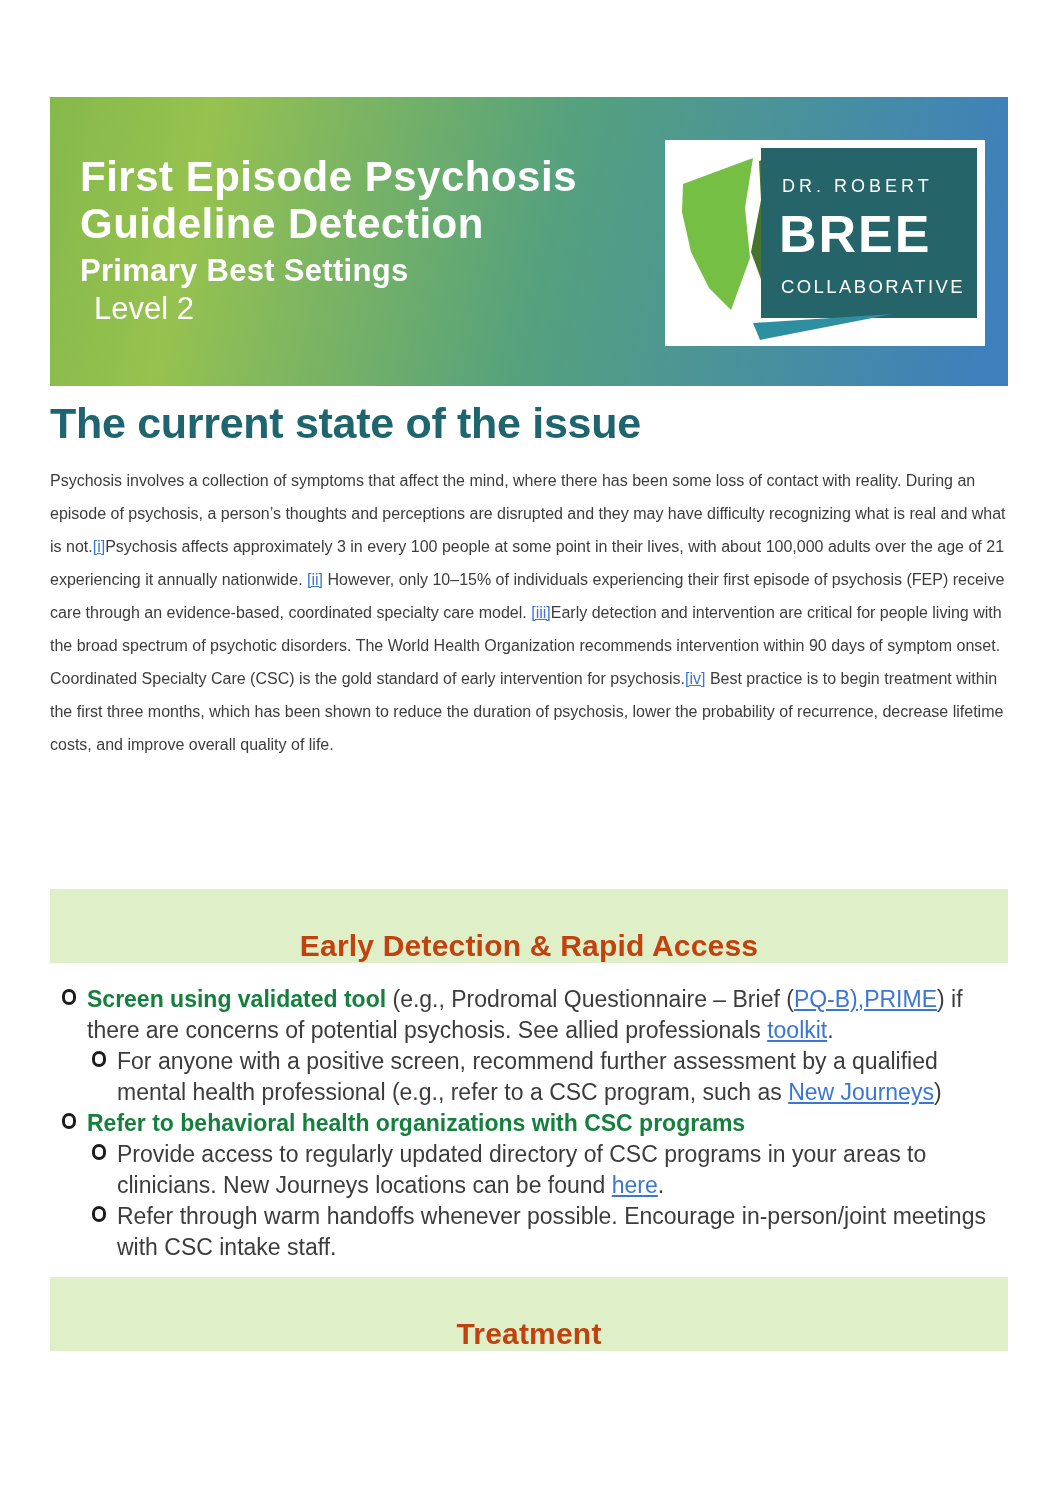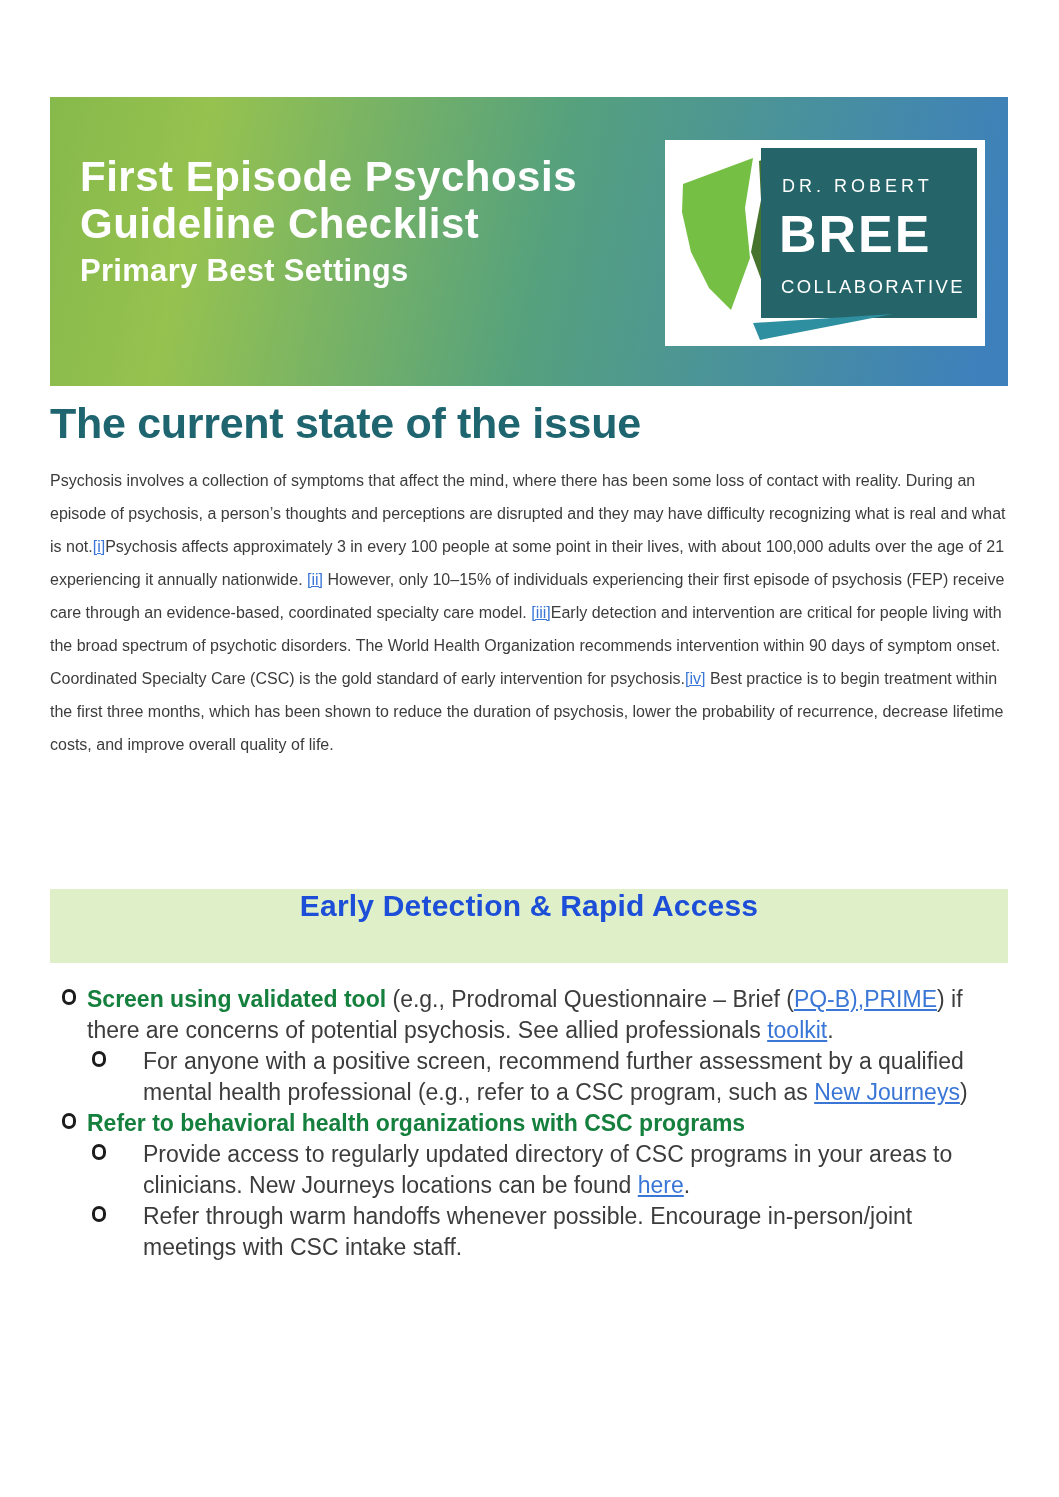--- a/index.html
+++ b/index.html
@@ -35,48 +35,49 @@
     position:absolute;left:50px;top:464px;width:959px;
     font-size:16px;line-height:33px;color:var(--body-text);
   }
   .link{color:var(--link-blue);text-decoration:underline;cursor:pointer;}
   .bold{font-weight:700;color:#15803d;}
 
   
   .banner{
     position:absolute;left:50px;width:958px;height:74px;
     background:var(--banner-green);
-    display:flex;align-items:flex-start;justify-content:center;
-    font-size:30px;font-weight:700;color:#1d4ed8;letter-spacing:0.2px;
+    display:flex;align-items:flex-end;justify-content:center;
+    font-size:30px;font-weight:700;color:#c2410c;letter-spacing:0.2px;
   }
   .banner.one{top:889px;}
   .banner.two{top:1277px;}
 
   
   .checklist{position:absolute;left:62px;width:946px;}
   .checklist.one{top:984px;}
   .checklist.two{top:1370px;}
   .check-item{display:flex;align-items:flex-start;font-size:23px;line-height:31px;color:var(--body-text);}
-  .check-item.lvl2{margin-left:30px;gap:26px;}
+  .check-item.lvl2{margin-left:30px;}
   .checkbox{
     flex:none;width:14px;height:16px;margin:5px 11px 0 0;
     border:3.5px solid #1c1c1c;border-radius:7px;background:#ffffff;
   }
   .check-text{display:block;}
 </style>
 </head>
 <body>
 
 <div class="page">
 
   <div class="header">
     <div class="header-text">
       <div class="title-line">First Episode Psychosis</div>
-      <div class="title-line">Guideline Checklist</div>
+      <div class="title-line">Guideline Detection</div>
       <div class="subtitle">Primary Best Settings</div>
+      <div class="level">Level 2</div>
     </div>
 
     <div class="logo-card">
       <svg width="320" height="206" viewBox="0 0 320 206">
         <rect x="0" y="0" width="320" height="206" fill="#ffffff"></rect>
 
         <g>
           <polygon points="18,44 88,18 80,68 85,118 66,170 44,148 26,112 17,72" fill="var(--logo-green)"></polygon>
           <polygon points="94,21 110,15 103,158 86,112 96,60" fill="var(--logo-dark-green)"></polygon>
         </g>
@@ -114,15 +115,18 @@
     <div class="check-item lvl2">
       <span class="checkbox"></span>
       <span class="check-text"><span>Provide access to regularly updated directory of CSC programs in your areas to clinicians. New Journeys locations can be found </span><a class="link" href="#">here</a><span>.</span></span>
     </div>
     <div class="check-item lvl2">
       <span class="checkbox"></span>
       <span class="check-text"><span>Refer through warm handoffs whenever possible. Encourage in-person/joint meetings with CSC intake staff.</span></span>
     </div>
   </div>
 
+  <div class="banner two">
+    <span>Treatment</span>
+  </div>
 
 
 </div>
 
 </body></html>

